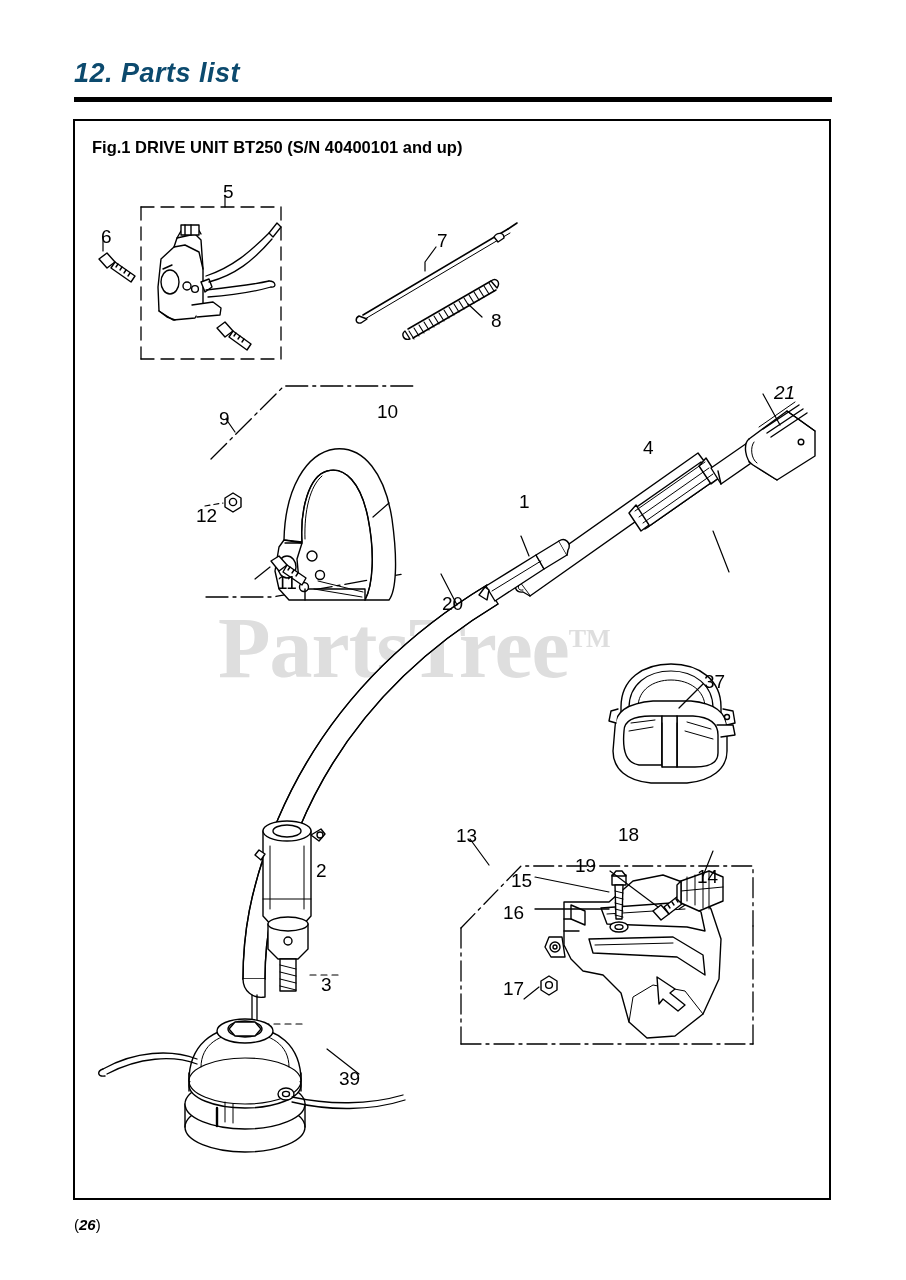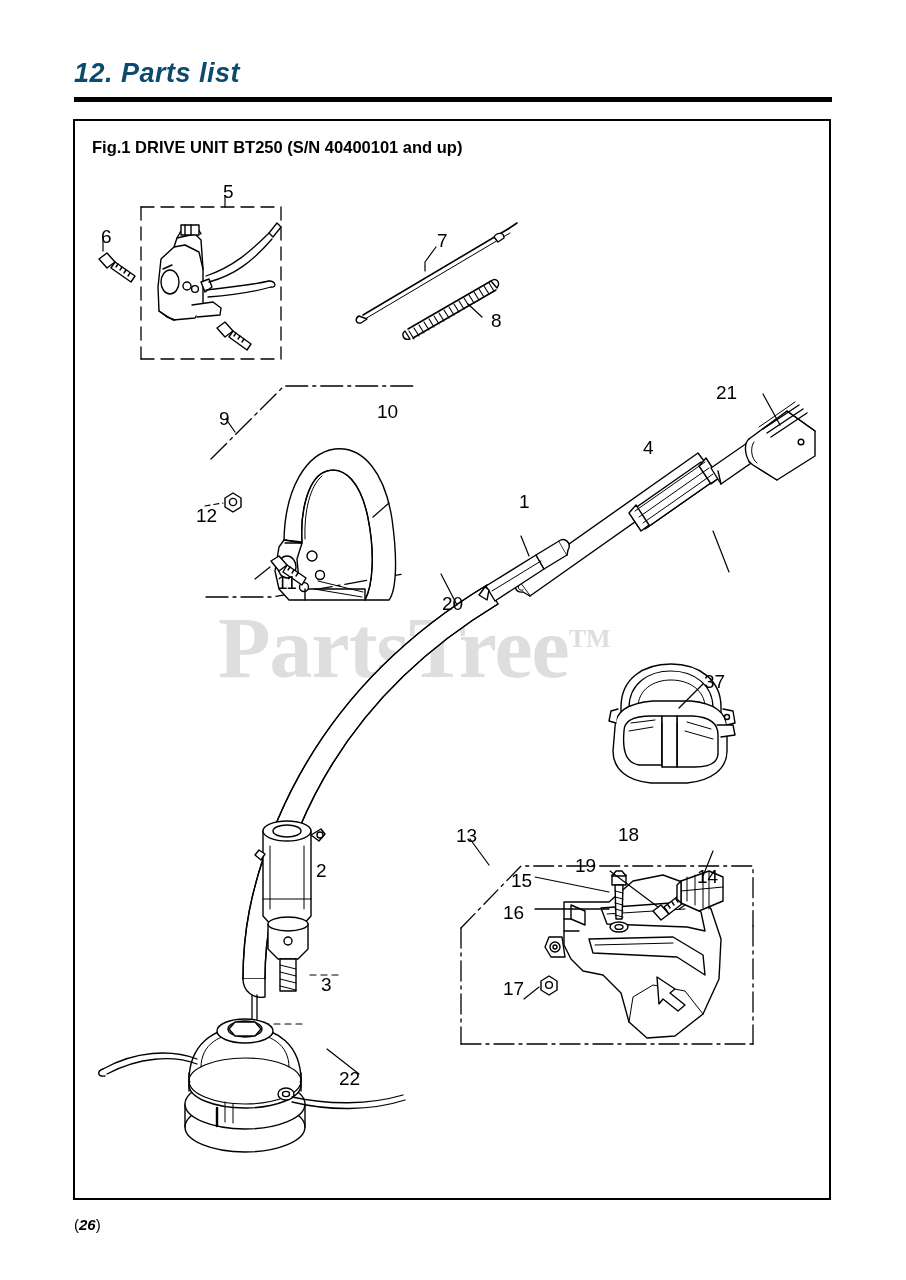--- a/index.html
+++ b/index.html
@@ -453,20 +453,20 @@
     <div class="callout" style="left: 277px; top: 573px;">11</div>
     <div class="callout" style="left: 196px; top: 506px;">12</div>
     <div class="callout" style="left: 456px; top: 826px;">13</div>
     <div class="callout" style="left: 697px; top: 867px;">14</div>
     <div class="callout" style="left: 511px; top: 871px;">15</div>
     <div class="callout" style="left: 503px; top: 903px;">16</div>
     <div class="callout" style="left: 503px; top: 979px;">17</div>
     <div class="callout" style="left: 618px; top: 825px; text-align: center;">18</div>
     <div class="callout" style="left: 575px; top: 856px;">19</div>
     <div class="callout" style="left: 442px; top: 562px; margin-top: 32px;">20</div>
-    <div class="callout" style="left: 716px; top: 383px;">21</div>
-    <div class="callout" style="left: 339px; top: 1069px;">22</div>
+    <div class="callout" style="left: 774px; top: 383px; font-style: italic;">21</div>
+    <div class="callout" style="left: 339px; top: 1069px;">39</div>
     <div class="callout" style="left: 704px; top: 672px;">37</div>
   </div>
 
 <div id="page-number">
   <span class="brk">(</span><span>26</span><span class="brk">)</span>
 </div>
 
 </body></html>

